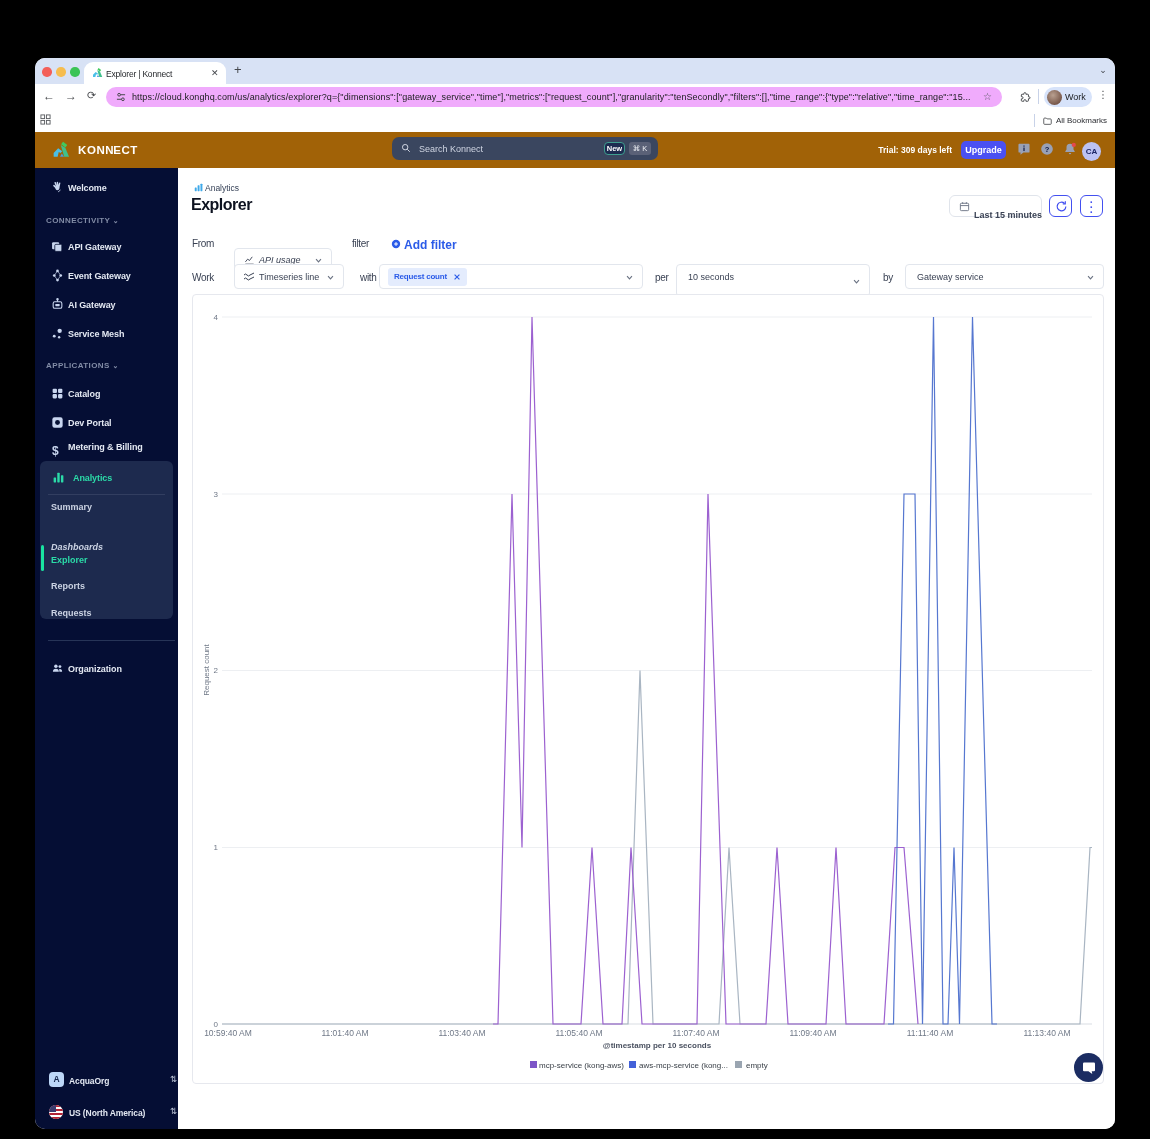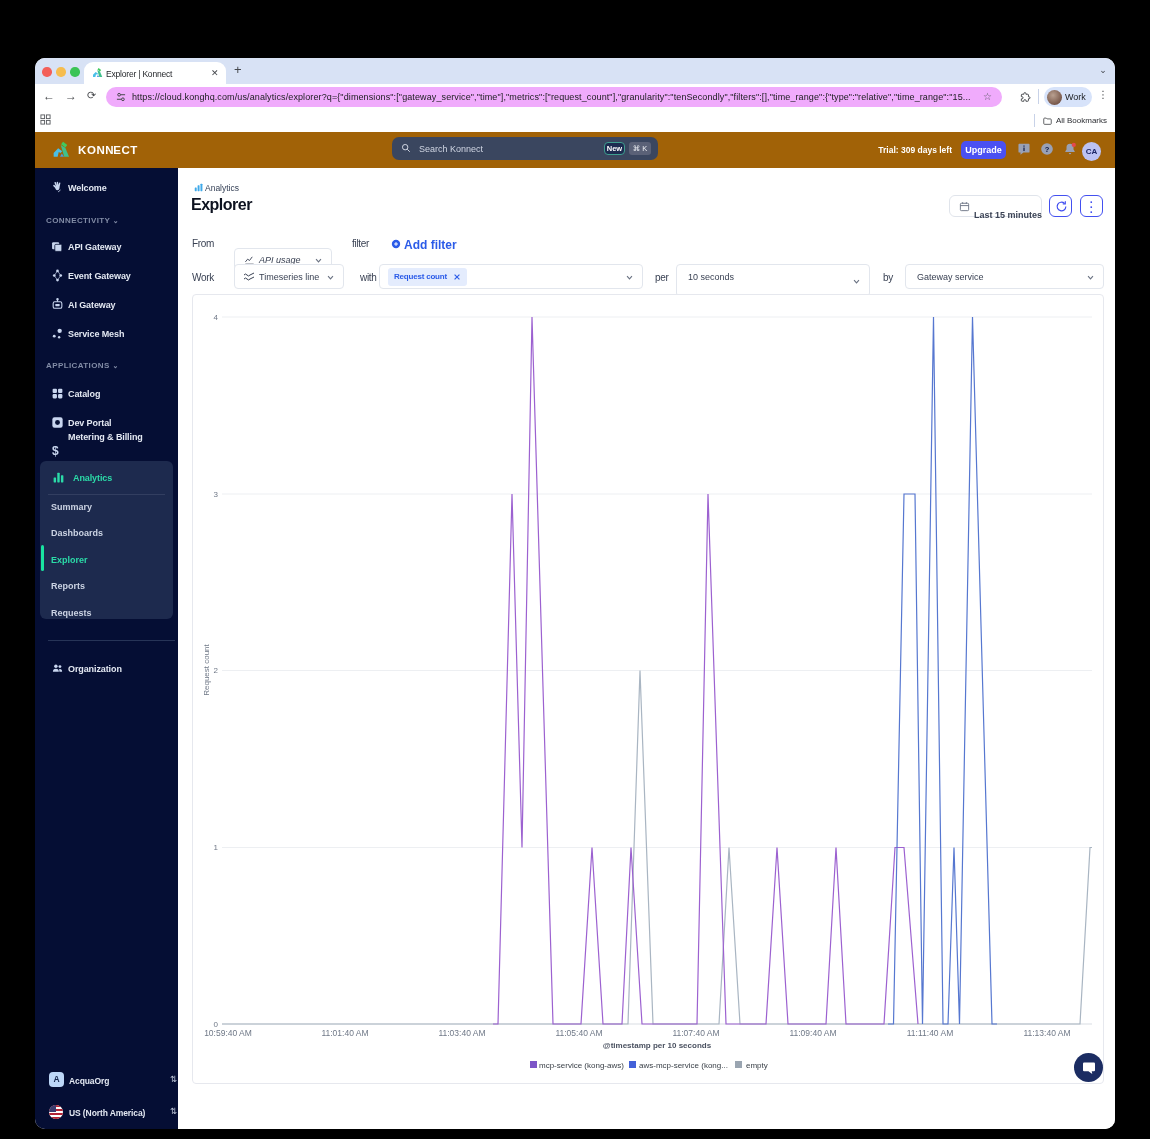--- a/index.html
+++ b/index.html
@@ -193,31 +193,31 @@
         <rect x="3" y="13" width="8" height="8" rx="2"></rect>
         <rect x="13" y="13" width="8" height="8" rx="2"></rect>
       </svg>
     <div class="sideitem" style="top:221px;">Catalog</div>
     <svg class="sicon" style="top:248px;" viewBox="0 0 24 24" fill="#C9D6EF">
         <rect x="2.5" y="2.5" width="19" height="19" rx="4"></rect>
         <circle cx="12" cy="12" r="4.5" fill="#071134"></circle>
       </svg>
     <div class="sideitem" style="top:250px;">Dev Portal</div>
     <div style="position:absolute;left:17px;top:276px;color:#C9D6EF;font-size:12px;font-weight:bold;">$</div>
-    <div class="sideitem" style="top:264px;">Metering &amp; Billing</div>
+    <div class="sideitem" style="top:274px;">Metering &amp; Billing</div>
     <div class="agroup">
       <svg style="position:absolute;left:12px;top:10px;width:13px;height:13px;" viewBox="0 0 24 24" fill="#2BDBA8">
           <rect x="3" y="12" width="4.5" height="9" rx="1"></rect>
           <rect x="9.75" y="3" width="4.5" height="18" rx="1"></rect>
           <rect x="16.5" y="8" width="4.5" height="13" rx="1"></rect>
         </svg>
       <div class="sideitem teal" style="top:12px;left:33px;">Analytics</div>
       <div style="position:absolute;left:8px;top:33px;width:117px;height:1px;background:#323E60;"></div>
       <div class="subitem" style="top:41px;">Summary</div>
-      <div class="subitem" style="top:67px;">Dashboards</div>
+      <div class="subitem" style="top:81px;font-style:italic;">Dashboards</div>
       <div class="subitem teal" style="top:94px;">Explorer</div>
       <div class="subitem" style="top:120px;">Reports</div>
       <div class="subitem" style="top:147px;">Requests</div>
     </div>
     <div class="expbar"></div>
     <div class="sdivider"></div>
     <svg class="sicon" style="top:494px;" viewBox="0 0 24 24" fill="#C9D6EF">
         <circle cx="9" cy="8" r="3.2"></circle>
         <path d="M3.5 18 a5.5 5.5 0 0 1 11 0 z"></path>
         <circle cx="16.5" cy="8.5" r="2.6"></circle>

